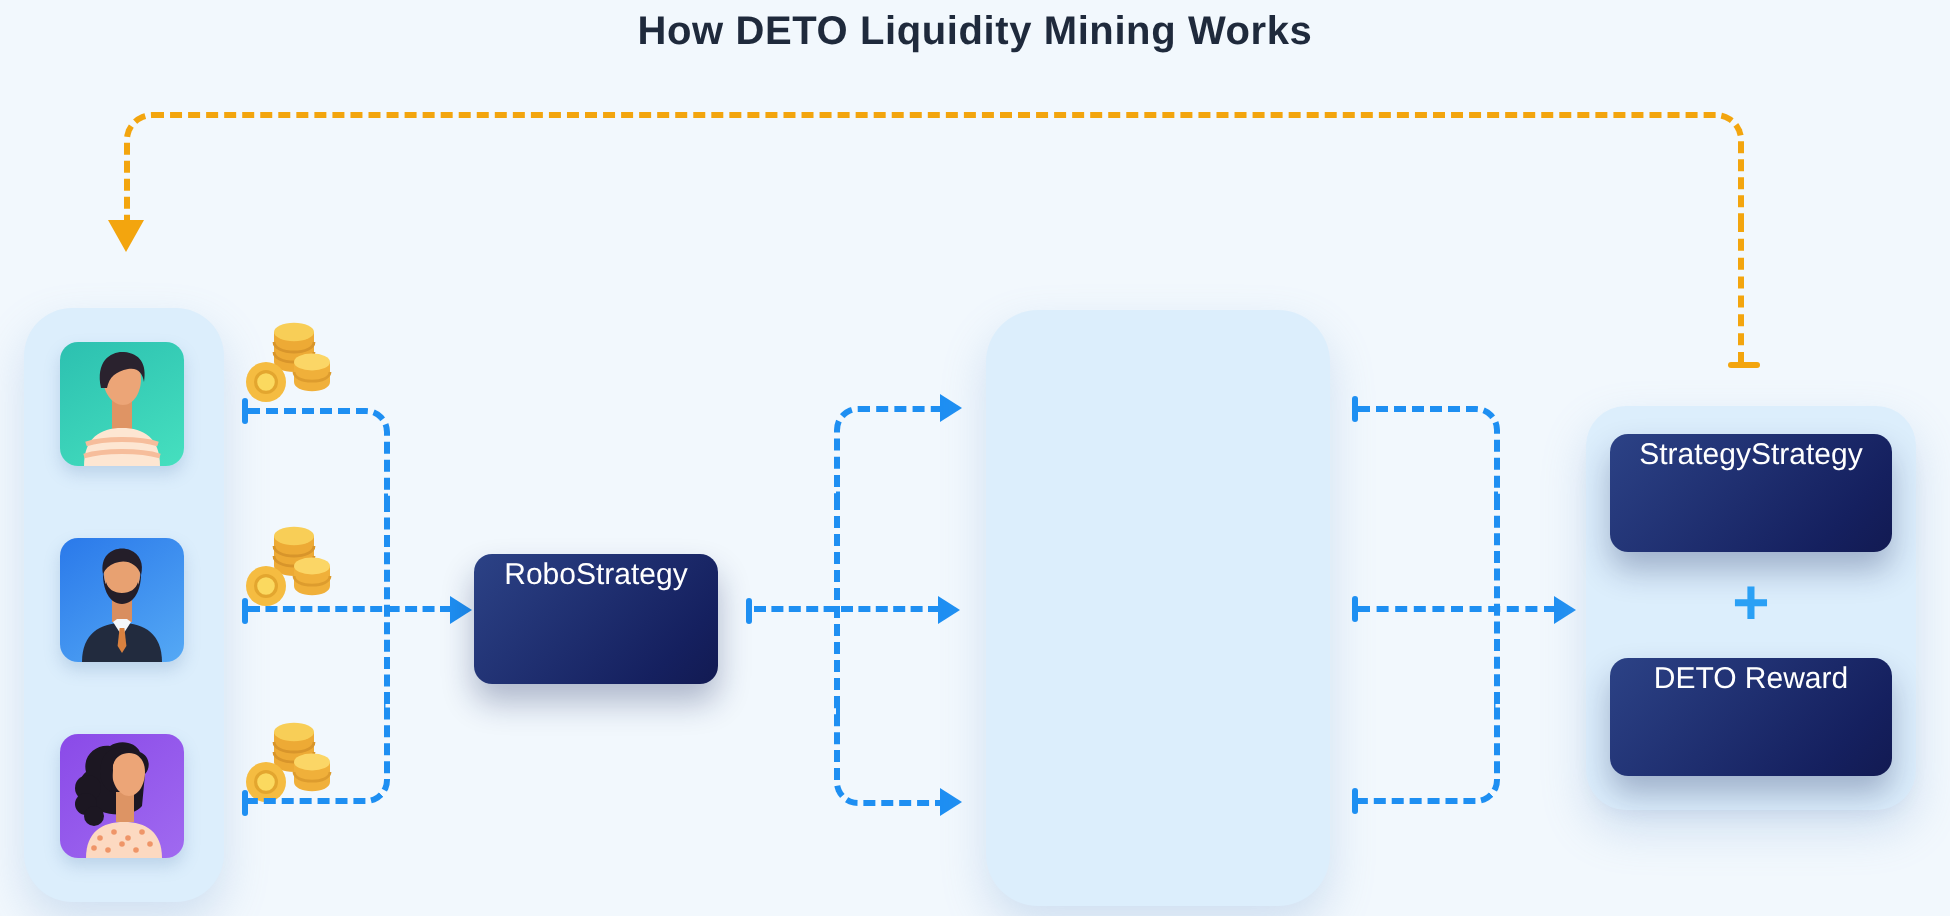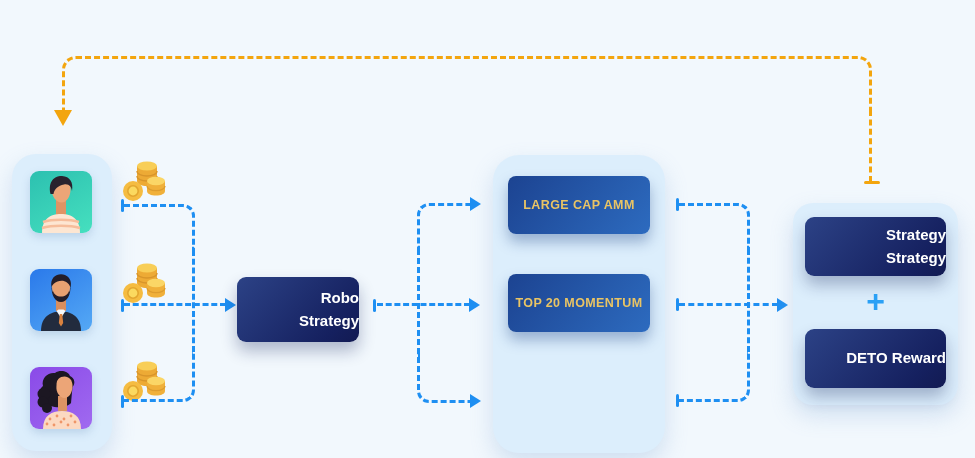--- a/index.html
+++ b/index.html
@@ -81,24 +81,24 @@
   .av1 { top:17px;  background:linear-gradient(150deg,#2cc0b0,#46e0bf); }
   .av2 { top:115px; background:linear-gradient(145deg,#2a79ea,#55a9f5); }
   .av3 { top:213px; background:linear-gradient(140deg,#8a4ae8,#a06af0); }
   .avatar svg { display:block; width:100%; height:100%; }
 
   .coins { position:absolute; left:122px; width:46px; height:48px; }
   .c1 { top:156px; } .c2 { top:258px; } .c3 { top:356px; }
 
   
   .navy-box {
-    position:absolute; display:flex; flex-direction:column;
-    align-items:flex-end; justify-content:center; text-align:center;
+    position:absolute; display:flex; flex-direction:row;
+    align-items:flex-start; justify-content:center; text-align:center;
     background:linear-gradient(133deg,#2c4286 0%,#15205f 80%,#121a52 100%);
-    color:#ffffff; font-size:15px; font-weight:700; line-height:1.5;
+    color:#ffffff; font-size:15px; font-weight:400; line-height:1.5;
     border-radius:9px; box-shadow:0 9px 16px rgba(16,32,90,.30);
   }
   .robo-box { left:237px; top:277px; width:122px; height:65px; }
 
   .gold-box {
     position:absolute; left:15px; width:142px; height:58px;
     display:flex; align-items:center; justify-content:center; text-align:center;
     background:linear-gradient(128deg,#1c4391 0%,#2d6bbf 100%);
     color:#e9c464; font-size:12.5px; font-weight:700; letter-spacing:.4px;
     border-radius:8px; box-shadow:0 8px 14px rgba(20,60,130,.35);
@@ -109,20 +109,21 @@
   .deto-box    { left:12px; top:126px; width:141px; height:59px; }
   .plus-row { position:absolute; left:0; top:76px; width:100%; height:44px;
               text-align:center; font-size:32px; line-height:44px;
               font-weight:800; color:#2aa0f5; }
 </style>
 </head>
 <body>
 
 <div class="stage">
 
+  <div class="title">How DETO Liquidity Mining Works</div>
 
   <div class="abs yloop"></div>
   <div class="abs yext"></div>
   <div class="abs yarrow"></div>
   <div class="abs ytbar"></div>
 
   <div class="panel users-panel">
     <div class="avatar av1">
       <svg viewBox="0 0 62 62">
         <rect x="26" y="28" width="10" height="16" fill="#df9464"></rect>
@@ -227,22 +228,20 @@
   <div class="tick" style="left:373px; top:299px;"></div>
   <div class="abs mb-line dash-h"></div>
   <div class="arrow-r" style="left:469px; top:298px;"></div>
   <div class="abs mb-top"></div>
   <div class="abs mb-bot"></div>
   <div class="abs mb-vert dash-v"></div>
   <div class="arrow-r" style="left:470px; top:197px;"></div>
   <div class="arrow-r" style="left:470px; top:394px;"></div>
 
   <div class="panel mid-panel">
-    <div class="gold-box s1">LARGE CAP AMM</div>
-    <div class="gold-box s2">TOP 20 MOMENTUM</div>
   </div>
 
   <div class="tick" style="left:676px; top:198px;"></div>
   <div class="tick" style="left:676px; top:298px;"></div>
   <div class="tick" style="left:676px; top:394px;"></div>
   <div class="abs rb-top"></div>
   <div class="abs rb-bot"></div>
   <div class="abs rb-vert dash-v"></div>
   <div class="abs rb-mid dash-h"></div>
   <div class="arrow-r" style="left:777px; top:298px;"></div>

